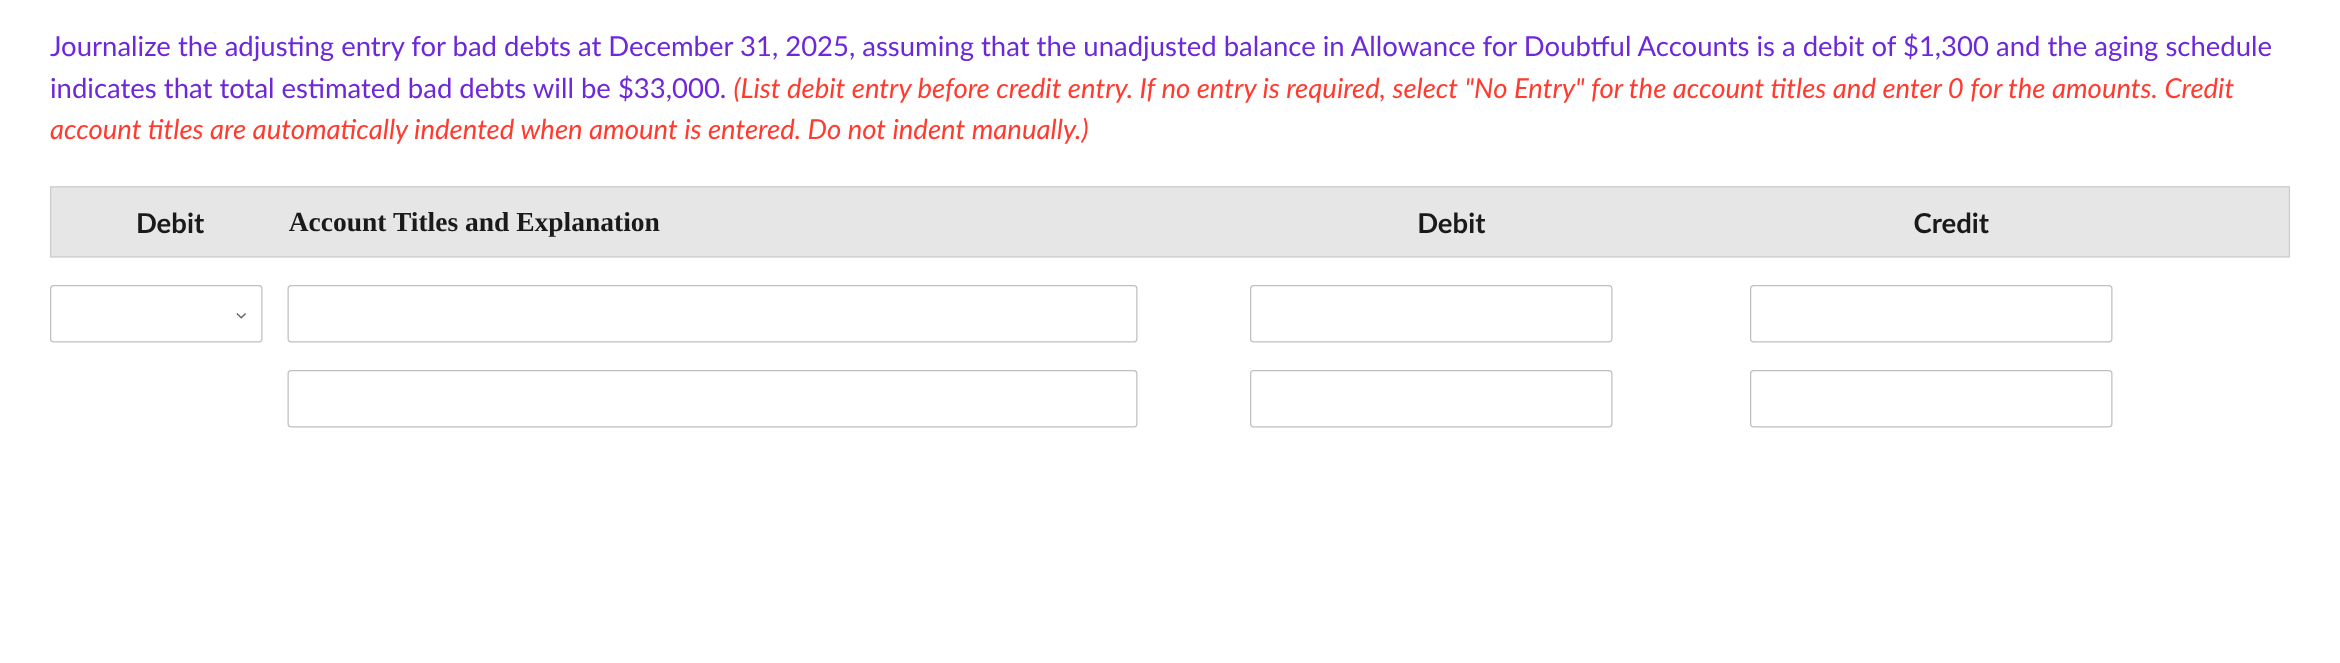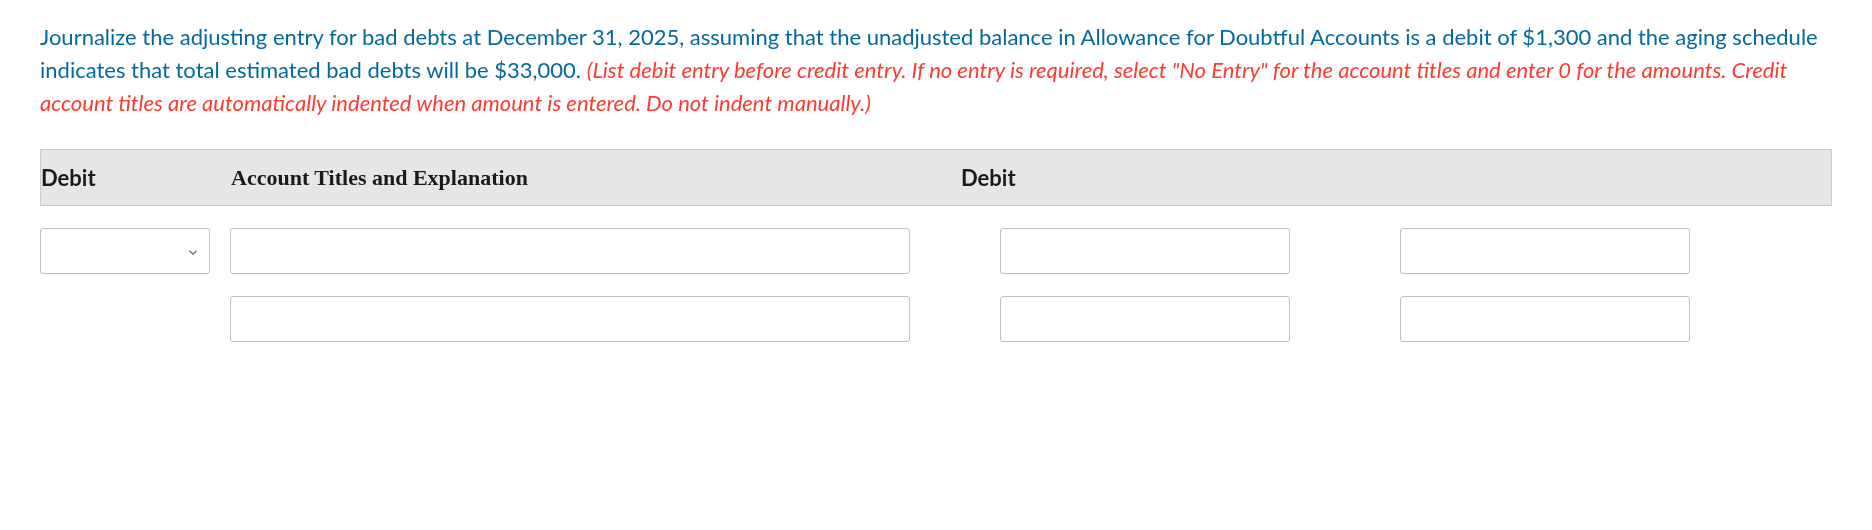--- a/index.html
+++ b/index.html
@@ -9,40 +9,40 @@
     font-family: "Lato", "Helvetica Neue", Arial, sans-serif;
     font-size: 22px;
     color: #1a1a1a;
     width: 1872px;
     background: #fff;
   }
   .question {
     line-height: 1.5;
     margin-bottom: 30px;
   }
-  .question .black { color: #0369a1; }
+  .question .black { color: #6d28d9; }
   .question .red {
     color: #ff3b2f;
     font-style: italic;
   }
   .journal-table {
     width: 100%;
   }
   .table-header {
     display: grid;
     grid-template-columns: 190px 730px 400px 400px;
     background: #e6e6e6;
     border: 1px solid #ccc;
     align-items: center;
   }
   .table-header > div {
     font-weight: 700;
     font-size: 22px;
     padding: 14px 0;
-    text-align: left;
+    text-align: center;
   }
   .table-header .col-title { text-align: left; padding-left: 0; font-family: Liberation Serif, serif; }
   .table-rows {
     margin-top: 22px;
     display: grid;
     grid-template-columns: 190px 730px 400px 400px;
     row-gap: 22px;
   }
   .cell { padding: 0 8px 0 0; }
   .cell.last { padding-right: 0; }
@@ -87,20 +87,21 @@
 
 <div class="question">
   <span class="black">Journalize the adjusting entry for bad debts at December 31, 2025, assuming that the unadjusted balance in Allowance for Doubtful Accounts is a debit of $1,300 and the aging schedule indicates that total estimated bad debts will be $33,000. </span><span class="red">(List debit entry before credit entry. If no entry is required, select "No Entry" for the account titles and enter 0 for the amounts. Credit account titles are automatically indented when amount is entered. Do not indent manually.)</span>
 </div>
 
 <div class="journal-table">
   <div class="table-header">
     <div>Debit</div>
     <div class="col-title">Account Titles and Explanation</div>
     <div>Debit</div>
+    <div>Credit</div>
   </div>
 
   <div class="table-rows">
 
     <div class="cell">
       <div class="select-wrap">
         <select class="input-select" value=""></select>
         <span class="chev">
           <svg width="14" height="14" viewBox="0 0 24 24" fill="none" stroke="#666" stroke-width="2">
               <polyline points="6 9 12 15 18 9"></polyline>

